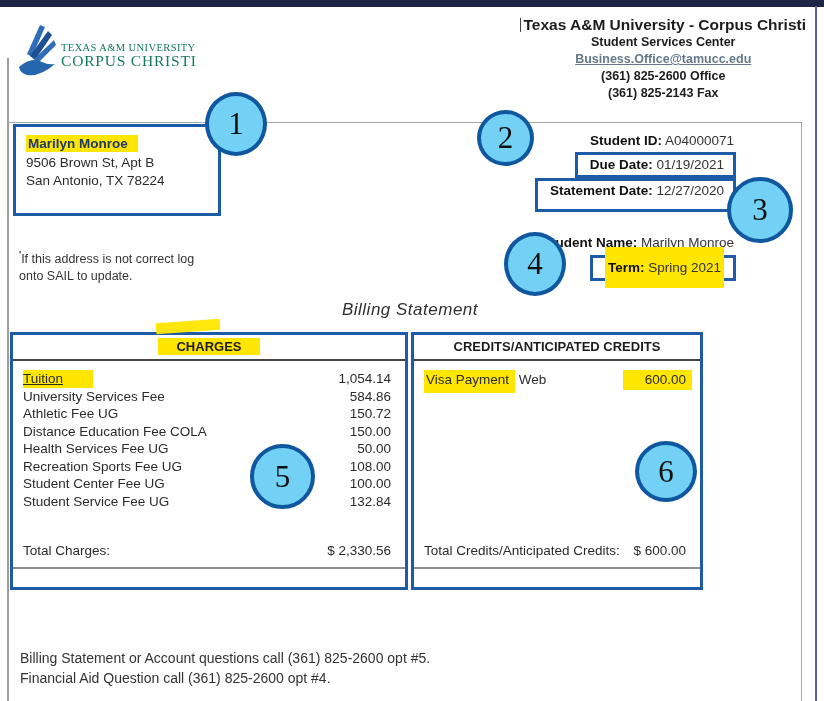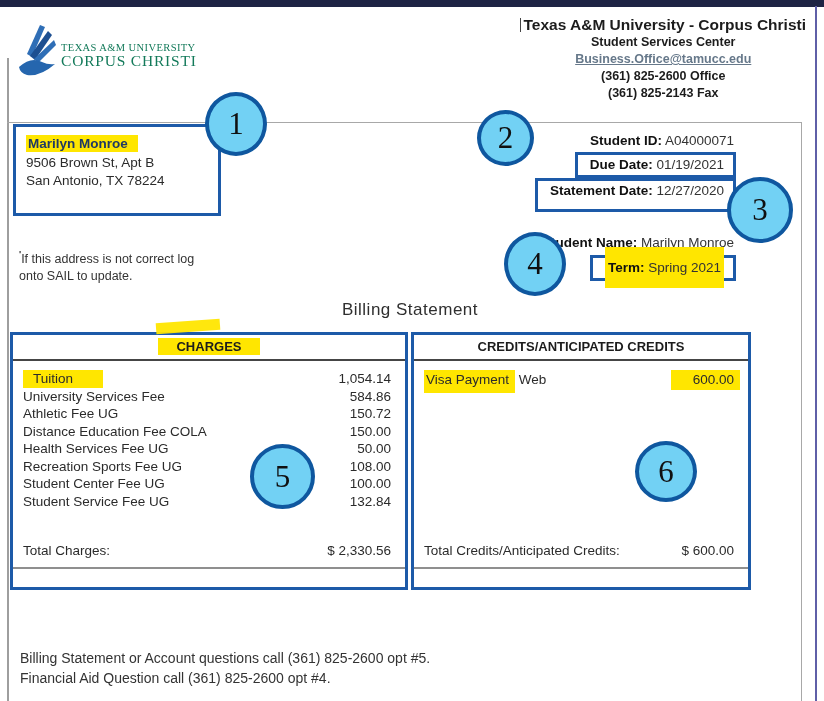--- a/index.html
+++ b/index.html
@@ -44,33 +44,33 @@
   .box-due{margin-top:2px;}
   .box-stmt{padding-bottom:11px;}
   .row-name{margin-top:20px;}
   .box-term{margin-top:3px;}
   .lbl{font-weight:bold;color:#111;}
   .val{color:#333;}
   .hl-term{padding:13px 3px;}
 
   
   .billing-title{position:absolute;left:0;top:300px;width:820px;text-align:center;
-    font-size:17px;color:#2f2f2f;letter-spacing:0.5px;}
+    font-size:17px;font-style:italic;color:#2f2f2f;letter-spacing:0.5px;}
 
   
   .bill-table{position:absolute;top:332px;height:258px;border:3px solid #1d5aa8;background:#fff;
     box-sizing:border-box;display:flex;flex-direction:column;}
   .tbl-left{left:10px;width:398px;}
-  .tbl-right{left:411px;width:340px;}
+  .tbl-right{left:411px;width:292px;}
   .tbl-header{flex:0 0 24px;line-height:24px;text-align:center;font-size:13px;font-weight:bold;color:#1c1c1c;
     border-bottom:2px solid #454545;}
   .hl-charges{padding:1px 18px;}
   .tbl-body{flex:1 1 auto;display:flex;flex-direction:column;padding:9px 14px 0 10px;font-size:13.5px;}
   .fee-row{display:flex;justify-content:space-between;line-height:17.5px;}
-  .hl-tuition{display:inline-block;padding:0 30px 0 10px;}
+  .hl-tuition{display:inline-block;padding:0 30px 0 0;text-decoration:underline;}
   .hl-visa{display:inline-block;padding:1px 6px 4px 2px;}
   .hl-amt{display:inline-block;padding:1px 6px 1px 22px;margin-right:-6px;}
   .tbl-total{display:flex;justify-content:space-between;padding:0 14px 9px 10px;font-size:13.5px;}
   .tbl-strip{flex:0 0 18px;border-top:2px solid #8f8f8f;}
   .smear{position:absolute;left:156px;top:321px;width:64px;height:11px;background:#ffe600;
     transform:rotate(-4deg);z-index:3;opacity:0.95;}
 
   
   .footer{position:absolute;left:20px;top:649px;font-size:14px;color:#333;line-height:19.5px;}
 

